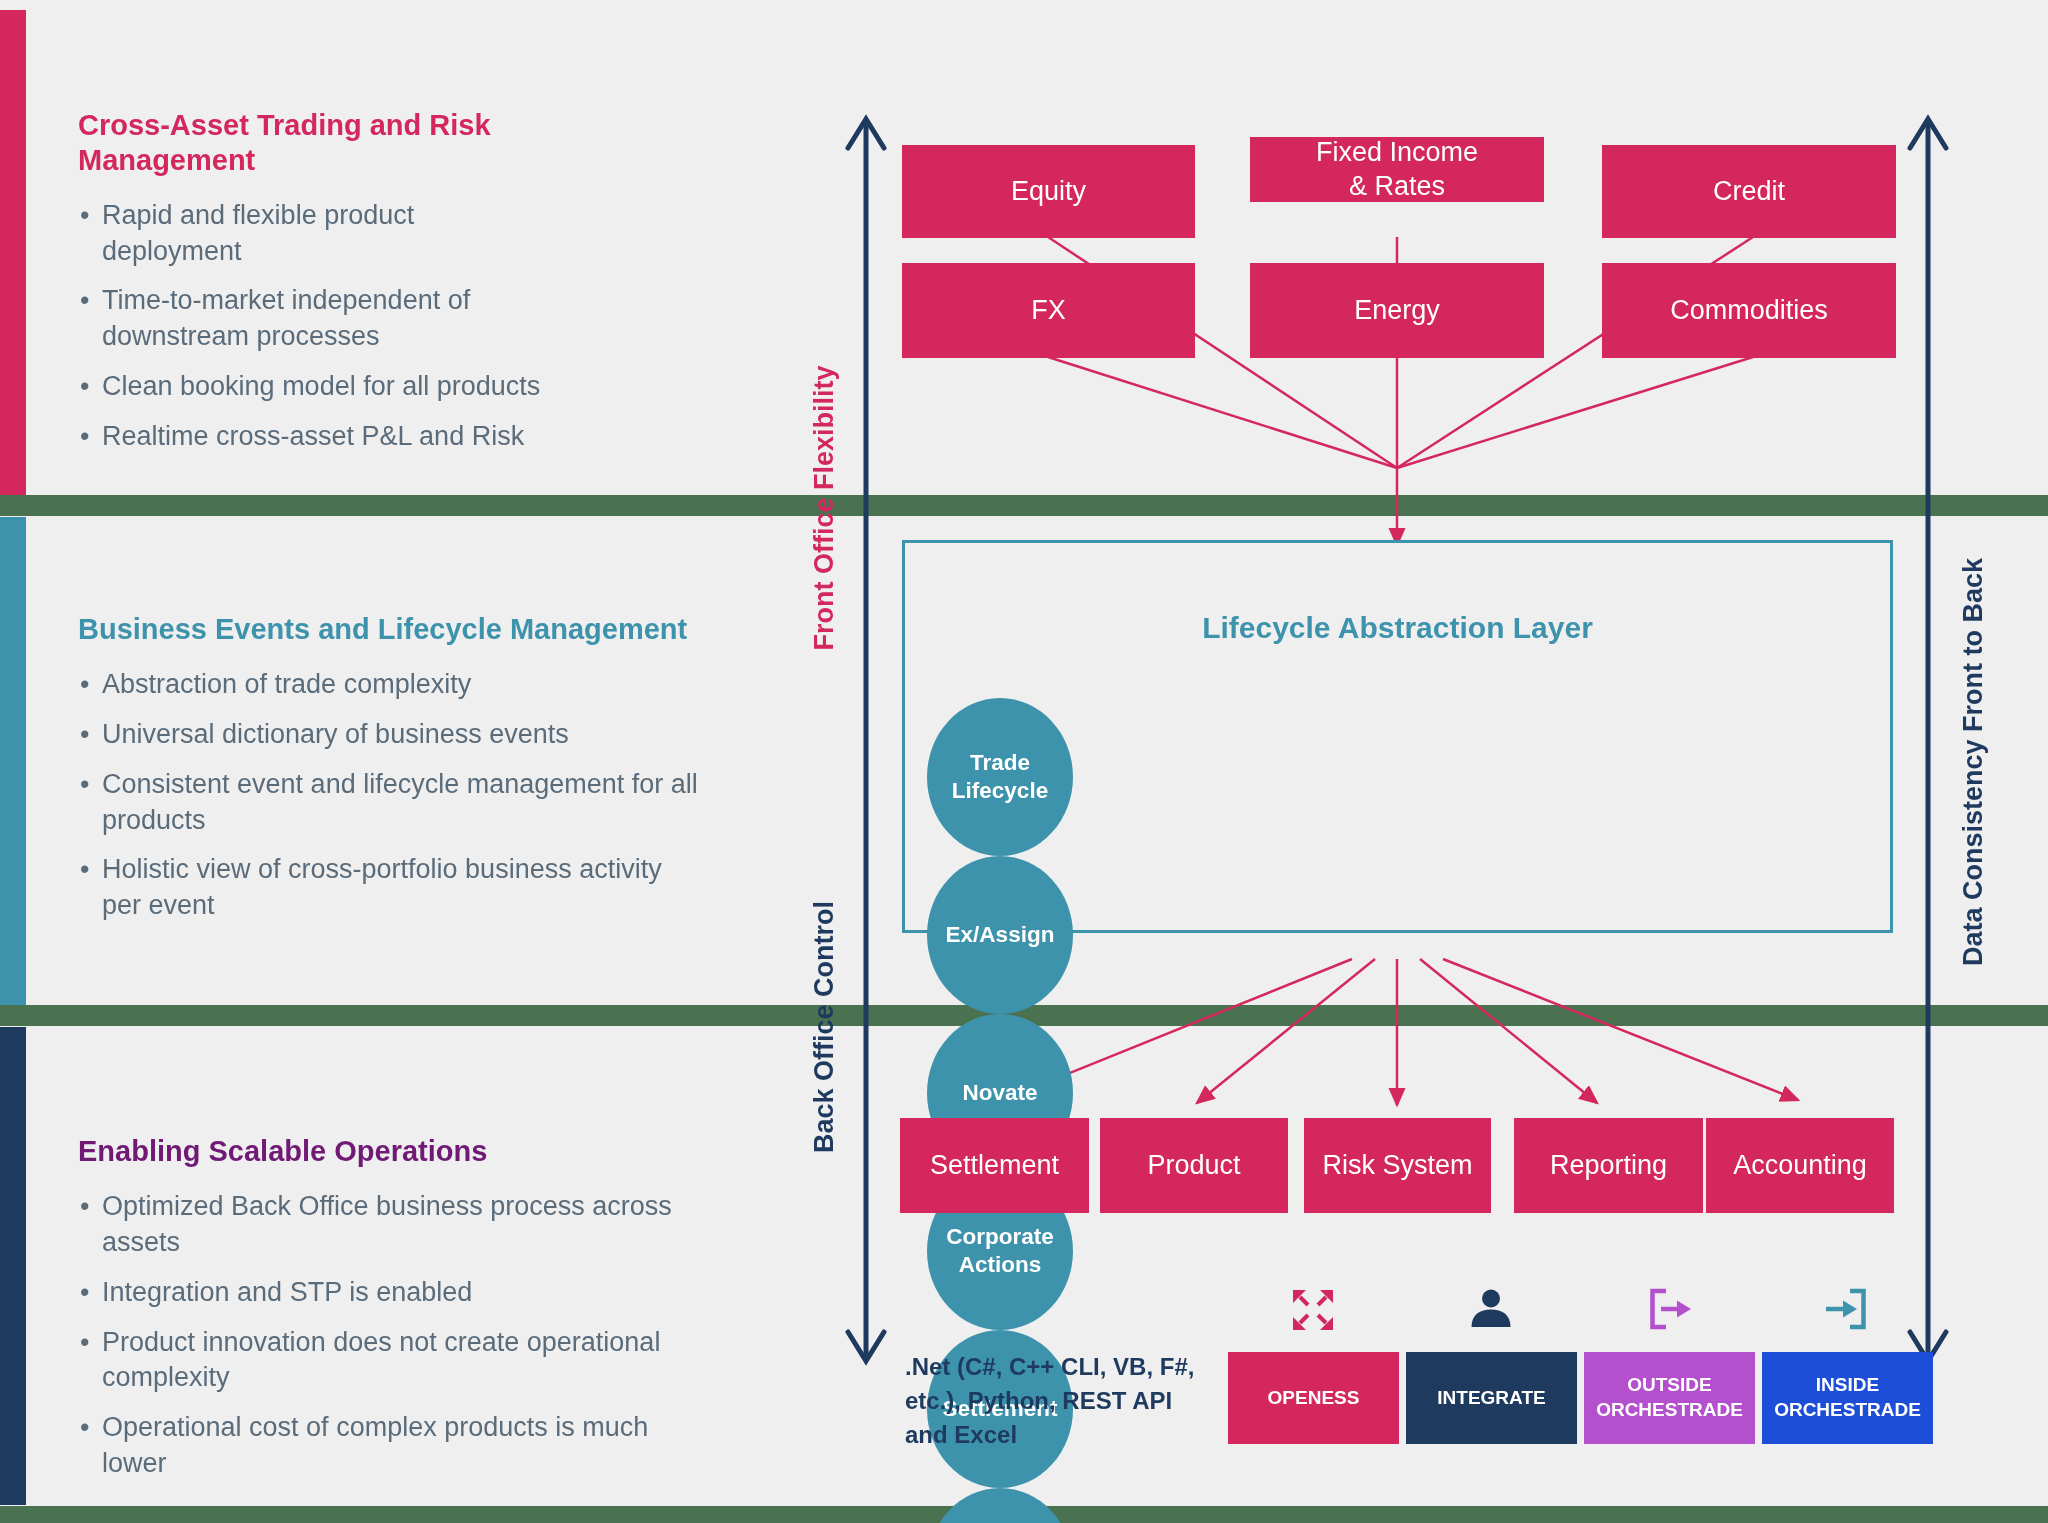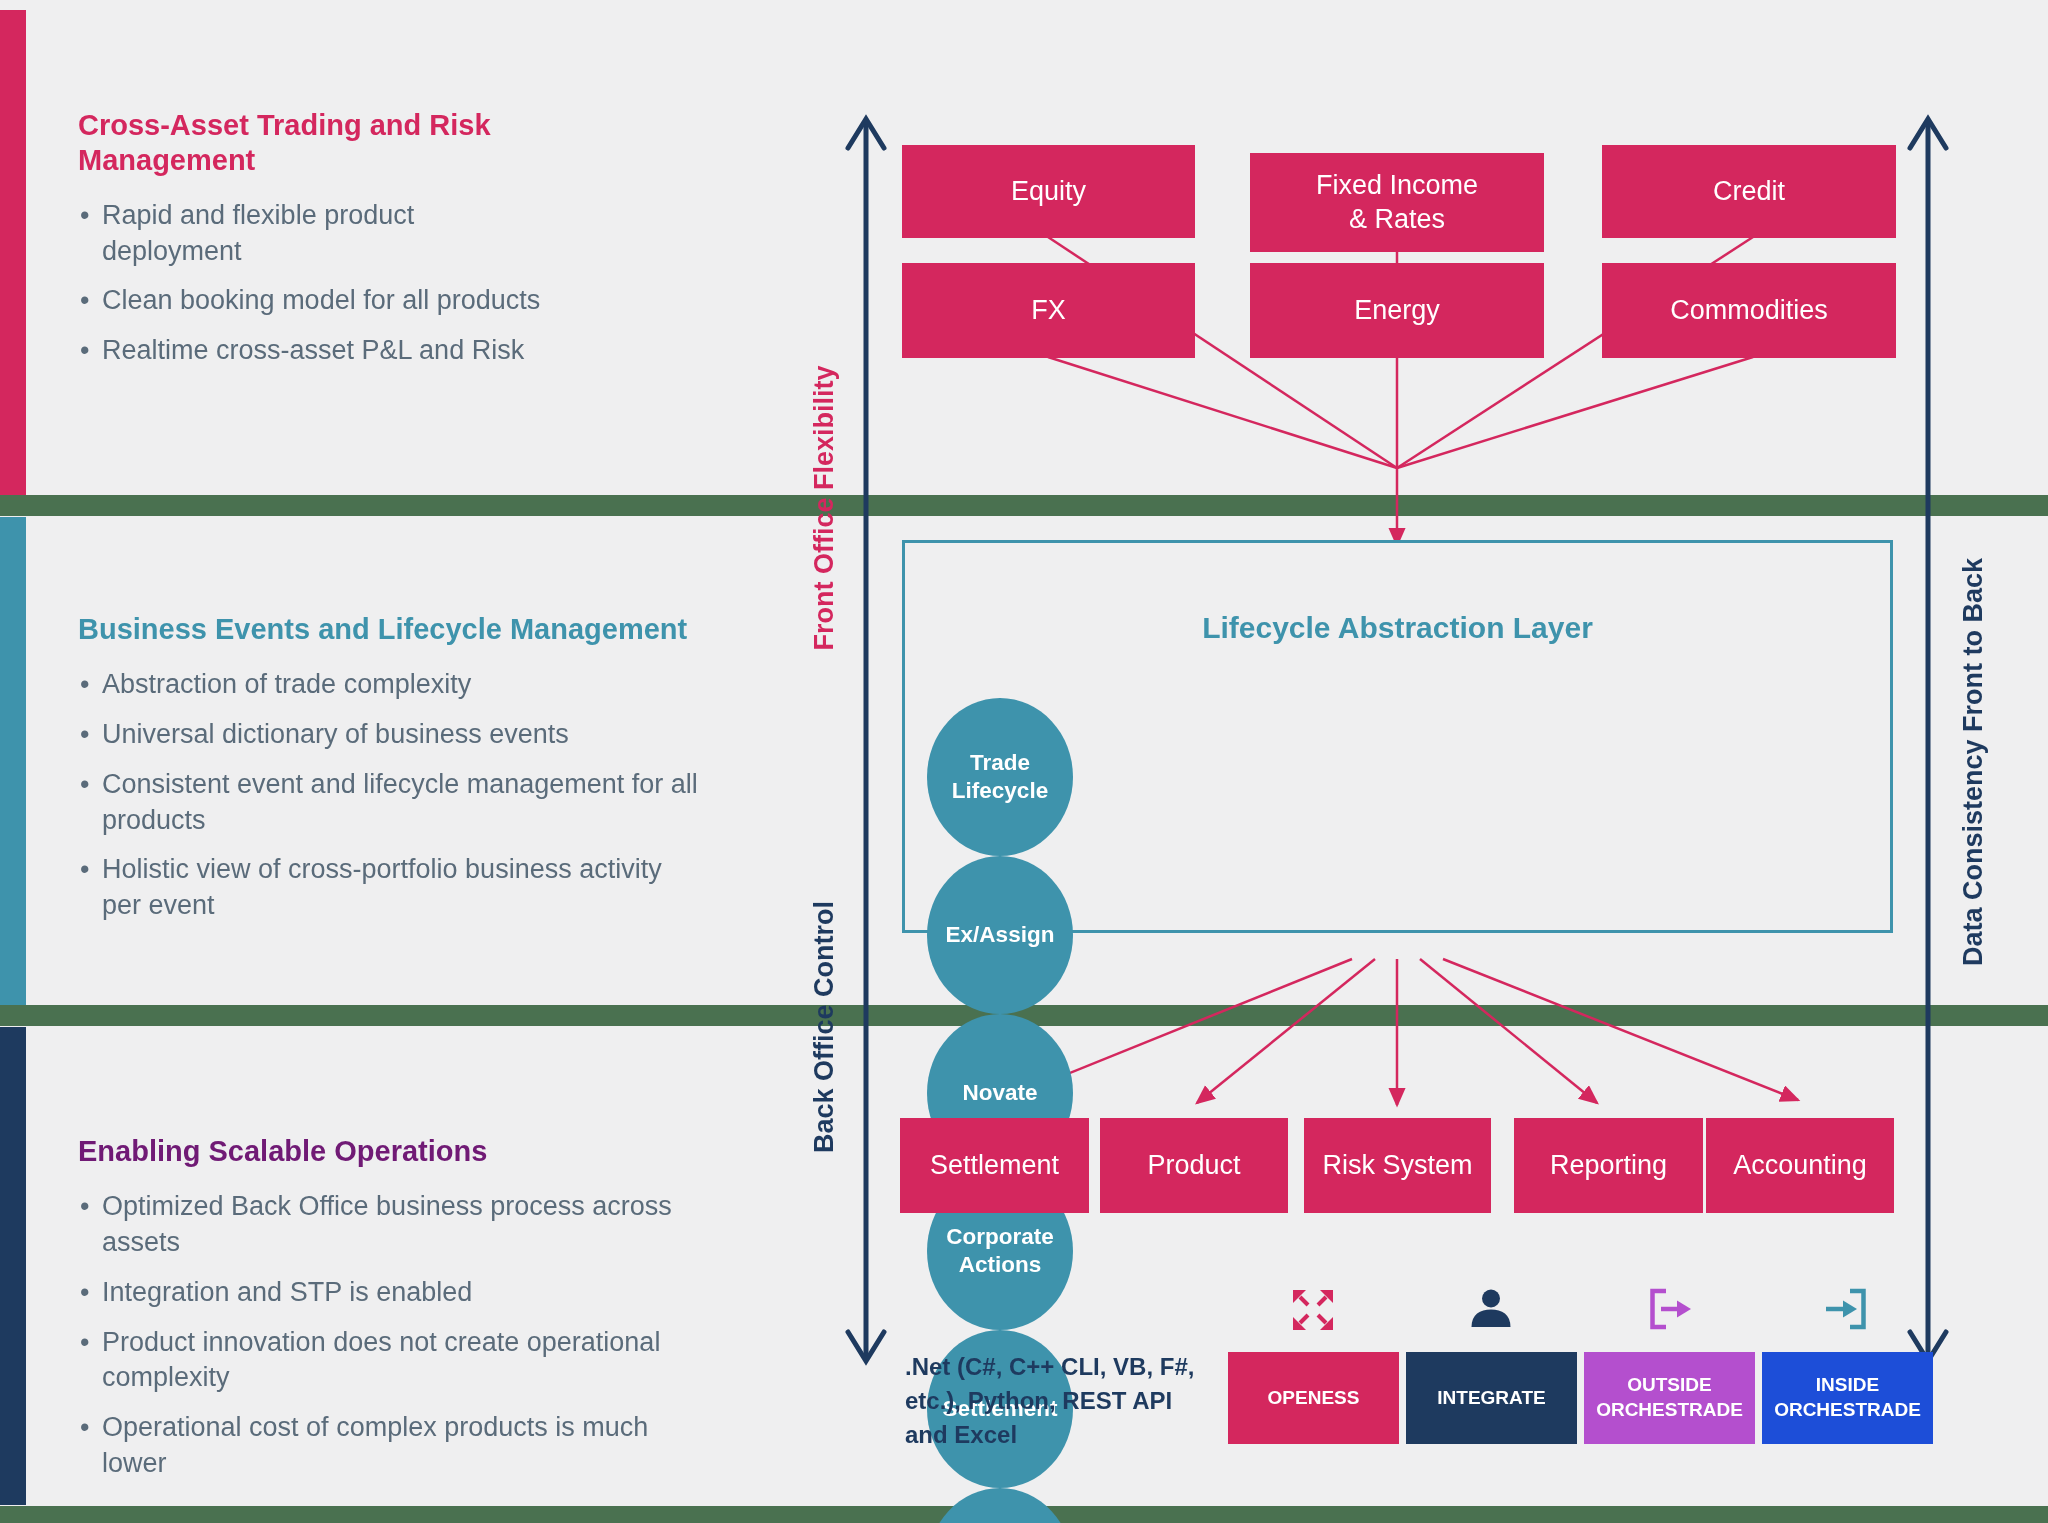--- a/index.html
+++ b/index.html
@@ -77,20 +77,21 @@
   <div class="edgebar navy"></div>
 
   <div class="divider d1"></div>
   <div class="divider d2"></div>
   <div class="bottomstrip"></div>
 
   <div class="section s1">
     <h2>Cross-Asset Trading and Risk Management</h2>
     <ul>
       <li>Rapid and flexible product deployment</li>
+      <li>Time-to-market independent of downstream processes</li>
       <li>Clean booking model for all products</li>
       <li>Realtime cross-asset P&amp;L and Risk</li>
     </ul>
   </div>
 
   <div class="section s2">
     <h2>Business Events and Lifecycle Management</h2>
     <ul>
       <li>Abstraction of trade complexity</li>
       <li>Universal dictionary of business events</li>
@@ -141,21 +142,21 @@
     <g stroke="#d4275e" stroke-width="2.5">
       <line x1="1352" y1="959" x2="1003" y2="1100" marker-end="url(#mpink)"></line>
       <line x1="1375" y1="959" x2="1197" y2="1103" marker-end="url(#mpink)"></line>
       <line x1="1397" y1="959" x2="1397" y2="1105" marker-end="url(#mpink)"></line>
       <line x1="1420" y1="959" x2="1597" y2="1103" marker-end="url(#mpink)"></line>
       <line x1="1443" y1="959" x2="1798" y2="1100" marker-end="url(#mpink)"></line>
     </g>
   </svg>
 
   <div class="dbox asset" style="left:902px;top:145px;width:293px;height:93px;">Equity</div>
-  <div class="dbox asset" style="left:1250px;top:153px;width:294px;height:99px;">Fixed Income &amp; Rates</div>
+  <div class="dbox asset" style="left:1250px;top:137px;width:294px;height:65px;">Fixed Income &amp; Rates</div>
   <div class="dbox asset" style="left:1602px;top:145px;width:294px;height:93px;">Credit</div>
   <div class="dbox asset" style="left:902px;top:263px;width:293px;height:95px;">FX</div>
   <div class="dbox asset" style="left:1250px;top:263px;width:294px;height:95px;">Energy</div>
   <div class="dbox asset" style="left:1602px;top:263px;width:294px;height:95px;">Commodities</div>
 
   <div class="lifecycle">
     <div class="title">Lifecycle Abstraction Layer</div>
     <div class="circles">
       <div class="ecircle">
           <span>Trade Lifecycle</span>

